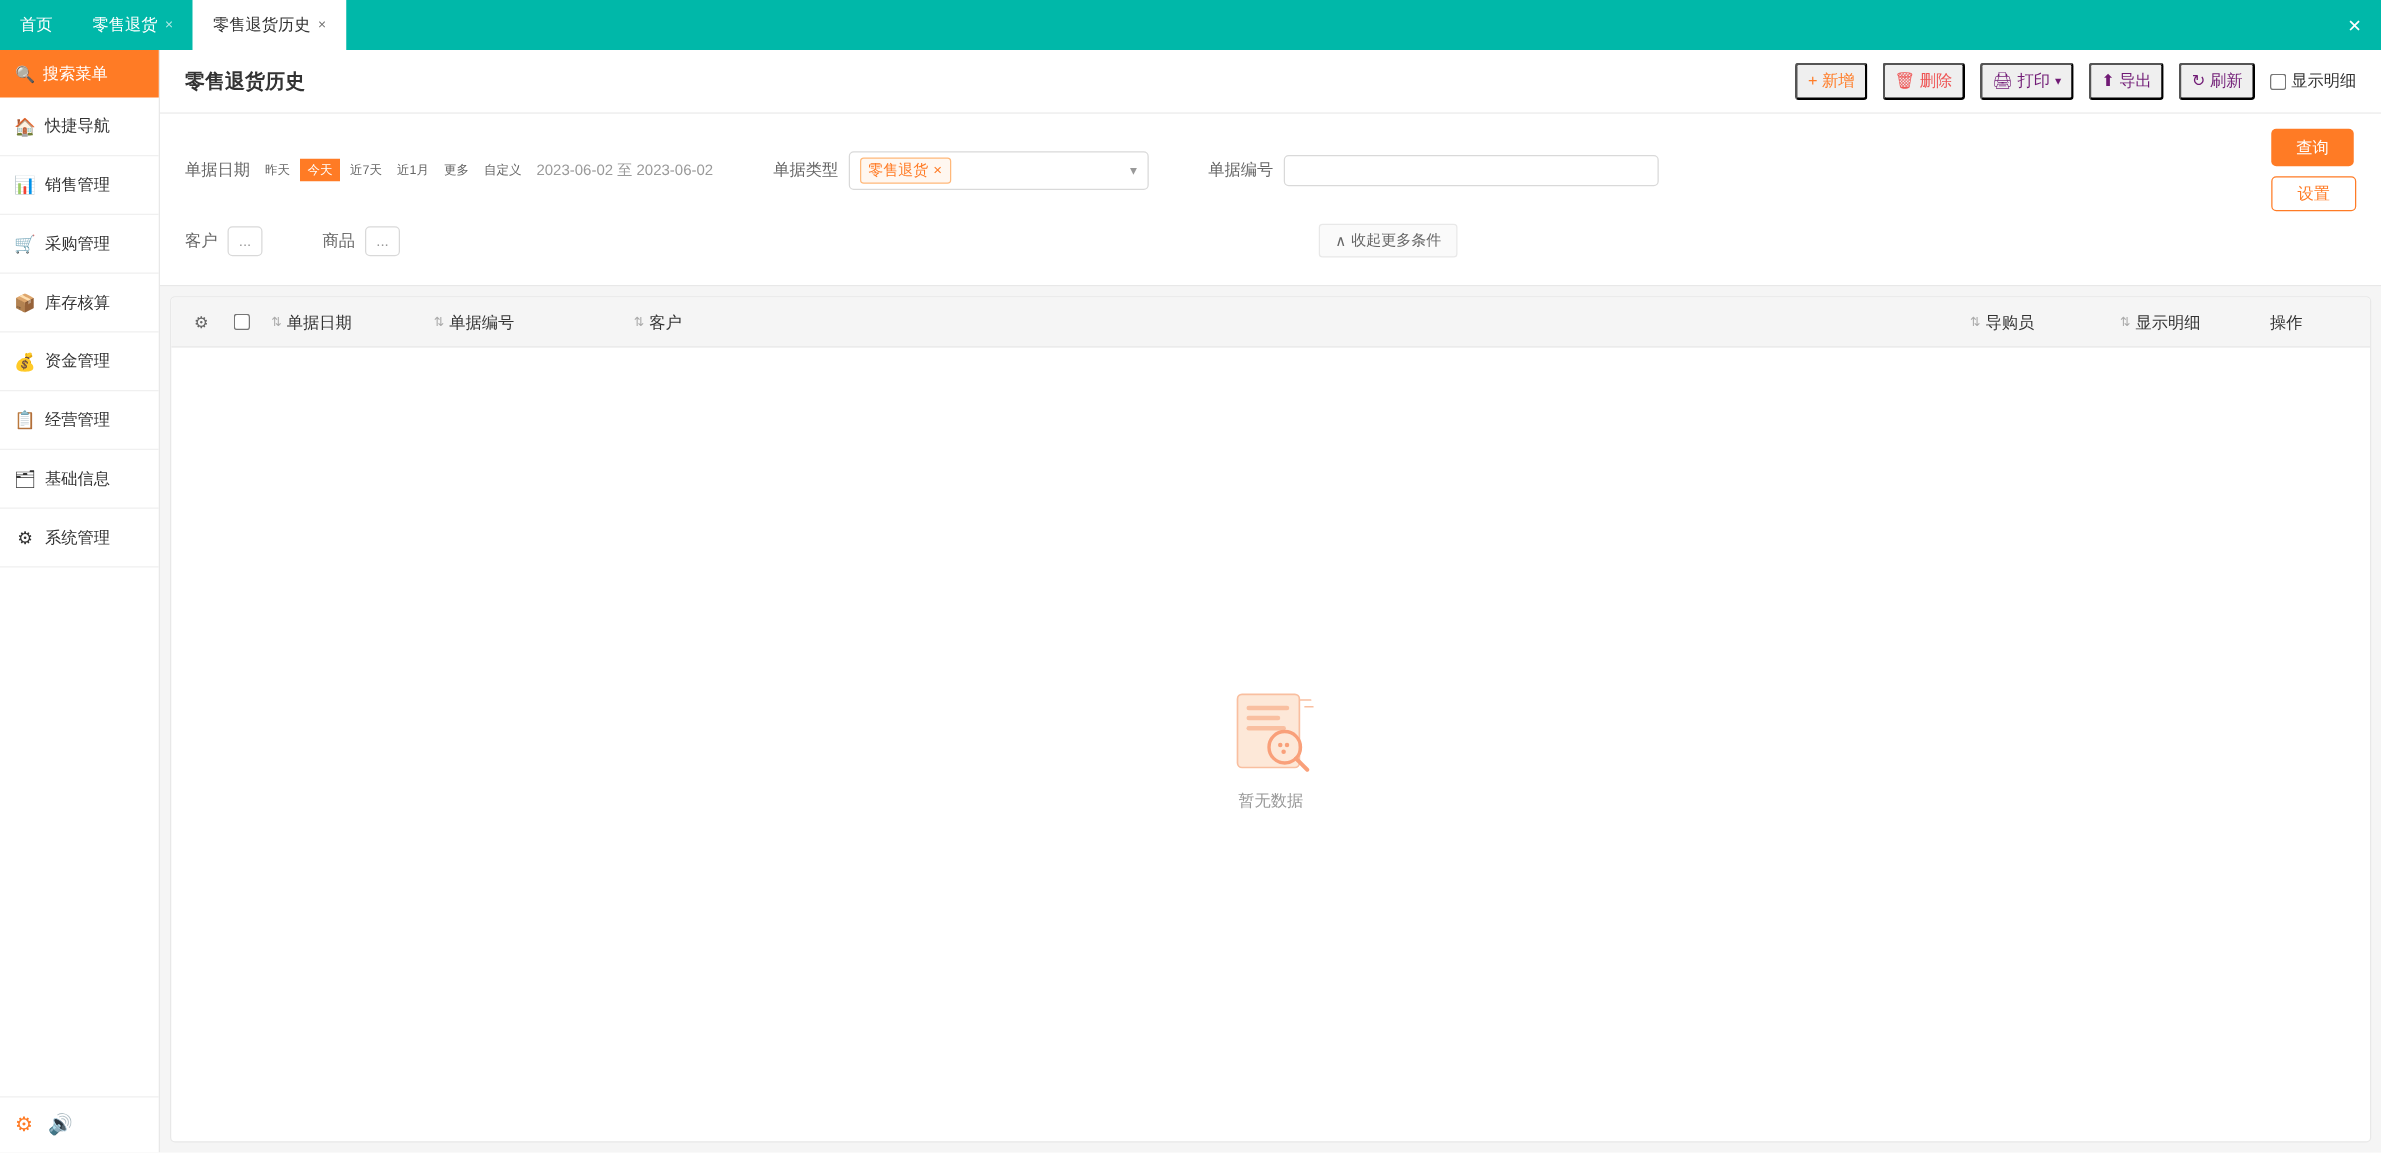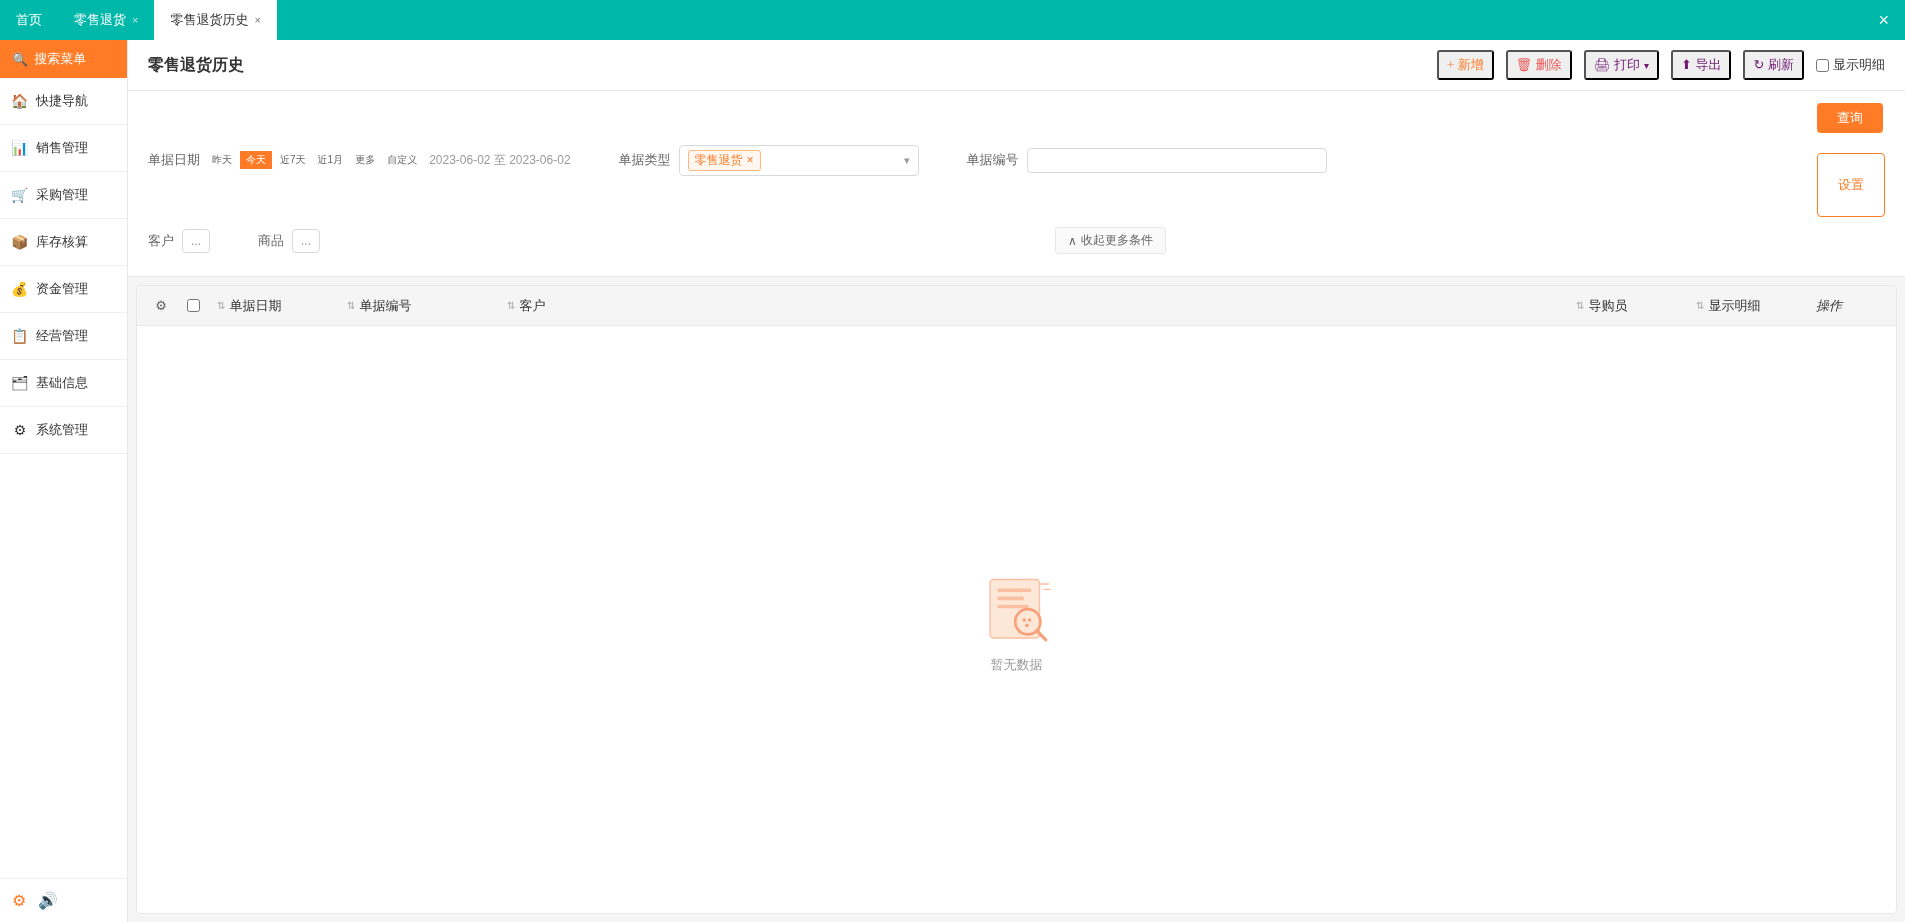--- a/index.html
+++ b/index.html
@@ -141,21 +141,21 @@
     .btn-action {
       display: flex;
       align-items: center;
       gap: 4px;
       font-size: 13px;
       color: #701a75;
       cursor: pointer;
       padding: 4px 8px;
       border-radius: 3px;
     }
-    .btn-add { color: #ff7b25; font-family: Liberation Serif, serif; }
+    .btn-add { color: #ff7b25; }
     .btn-delete { color: #e55; }
     .checkbox-label {
       display: flex;
       align-items: center;
       gap: 4px;
       font-size: 13px;
       color: #333;
       cursor: pointer;
     }
 
@@ -274,25 +274,25 @@
       border: none;
       padding: 6px 20px;
       border-radius: 4px;
       font-size: 13px;
       cursor: pointer;
     }
     .set-btn {
       background: #fff;
       color: #ff7b25;
       border: 1px solid #ff7b25;
-      padding: 22px 20px;
+      padding: 4px 20px;
       border-radius: 4px;
       font-size: 13px;
       cursor: pointer;
-      margin-top: 12px;
+      margin-top: 0;
     }
 
     
     .table-area {
       flex: 1;
       background: #fff;
       margin: 8px;
       border-radius: 4px;
       display: flex;
       flex-direction: column;
@@ -330,21 +330,21 @@
       width: 32px;
       display: flex;
       align-items: center;
       justify-content: center;
     }
     .col-date { width: 130px; }
     .col-number { width: 160px; }
     .col-customer { flex: 1; }
     .col-guide { width: 120px; }
     .col-amount { width: 120px; text-align: right; }
-    .col-op { width: 80px; text-align: center; font-style: italic; }
+    .col-op { width: 80px; text-align: center; }
 
     .table-body {
       flex: 1;
       display: flex;
       align-items: center;
       justify-content: center;
       flex-direction: column;
     }
     .empty-icon {
       width: 90px;

